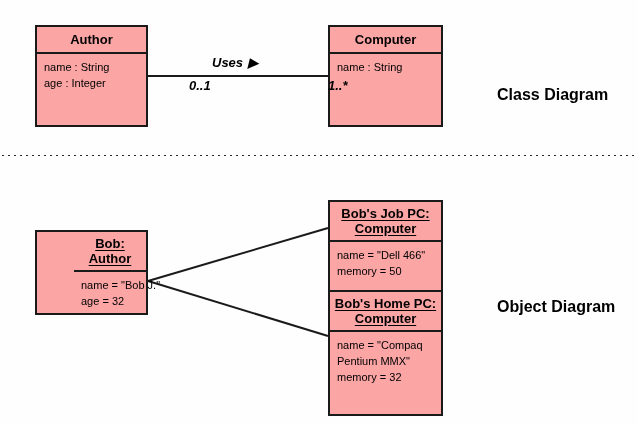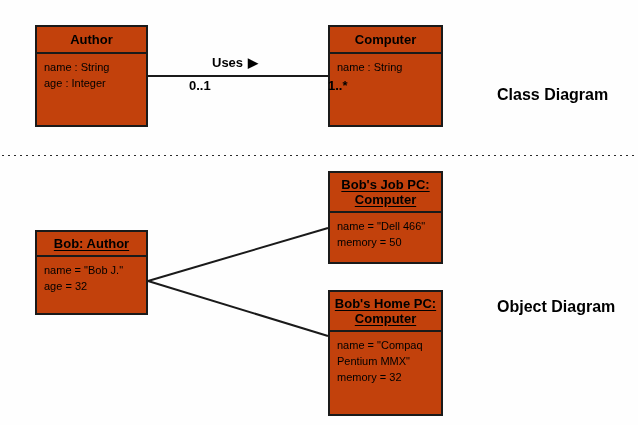--- a/index.html
+++ b/index.html
@@ -15,21 +15,21 @@
     position: relative;
     width: 638px;
     height: 425px;
     background: #fefefe;
     overflow: hidden;
   }
 
   
   .uml-box {
     position: absolute;
-    background: #c2410c;
+    background: #fca5a5;
     border: 2px solid #1a1a1a;
     box-sizing: border-box;
   }
   .uml-title {
     box-sizing: border-box;
     width: 100%;
     text-align: center;
     font-weight: bold;
     font-size: 13px;
     line-height: 15px;
@@ -74,20 +74,21 @@
     overflow: visible;
     pointer-events: none;
   }
 
   
   .lbl {
     position: absolute;
     font-size: 13px;
     line-height: 15px;
     white-space: pre;
+    font-style: italic;
   }
   .lbl-assoc {
     font-weight: bold;
     font-size: 13px;
   }
   .lbl-mult {
     font-weight: bold;
     font-size: 13px;
     margin-left: 40px;
   }
@@ -141,31 +142,31 @@
 
   <div class="section-label" style="left:497px; top:65px;">Class Diagram</div>
 
   <div class="divider" style="top:154px;"></div>
 
   <svg class="link-layer">
     <line x1="148" y1="281" x2="328" y2="228" stroke="#1a1a1a" stroke-width="2"></line>
     <line x1="148" y1="281" x2="328" y2="336" stroke="#1a1a1a" stroke-width="2"></line>
   </svg>
 
-  <div class="uml-box" style="left:35px; top:230px; width:113px; height:85px;">
+  <div class="uml-box" style="left:35px; top:230px; width:113px; height:85px;padding-left:37px;">
     <div class="uml-title obj">
       <span class="tline">Bob: Author</span>
     </div>
     <div class="uml-body">
       <span class="attr">name = "Bob J."</span>
       <span class="attr">age = 32</span>
     </div>
   </div>
 
-  <div class="uml-box" style="left:328px; top:171px; width:115px; height:93px;">
+  <div class="uml-box" style="left:328px; top:200px; width:115px; height:93px;">
     <div class="uml-title obj">
       <span class="tline">Bob's Job PC:</span>
       <span class="tline">Computer</span>
     </div>
     <div class="uml-body">
       <span class="attr">name = "Dell 466"</span>
       <span class="attr">memory = 50</span>
     </div>
   </div>
 

